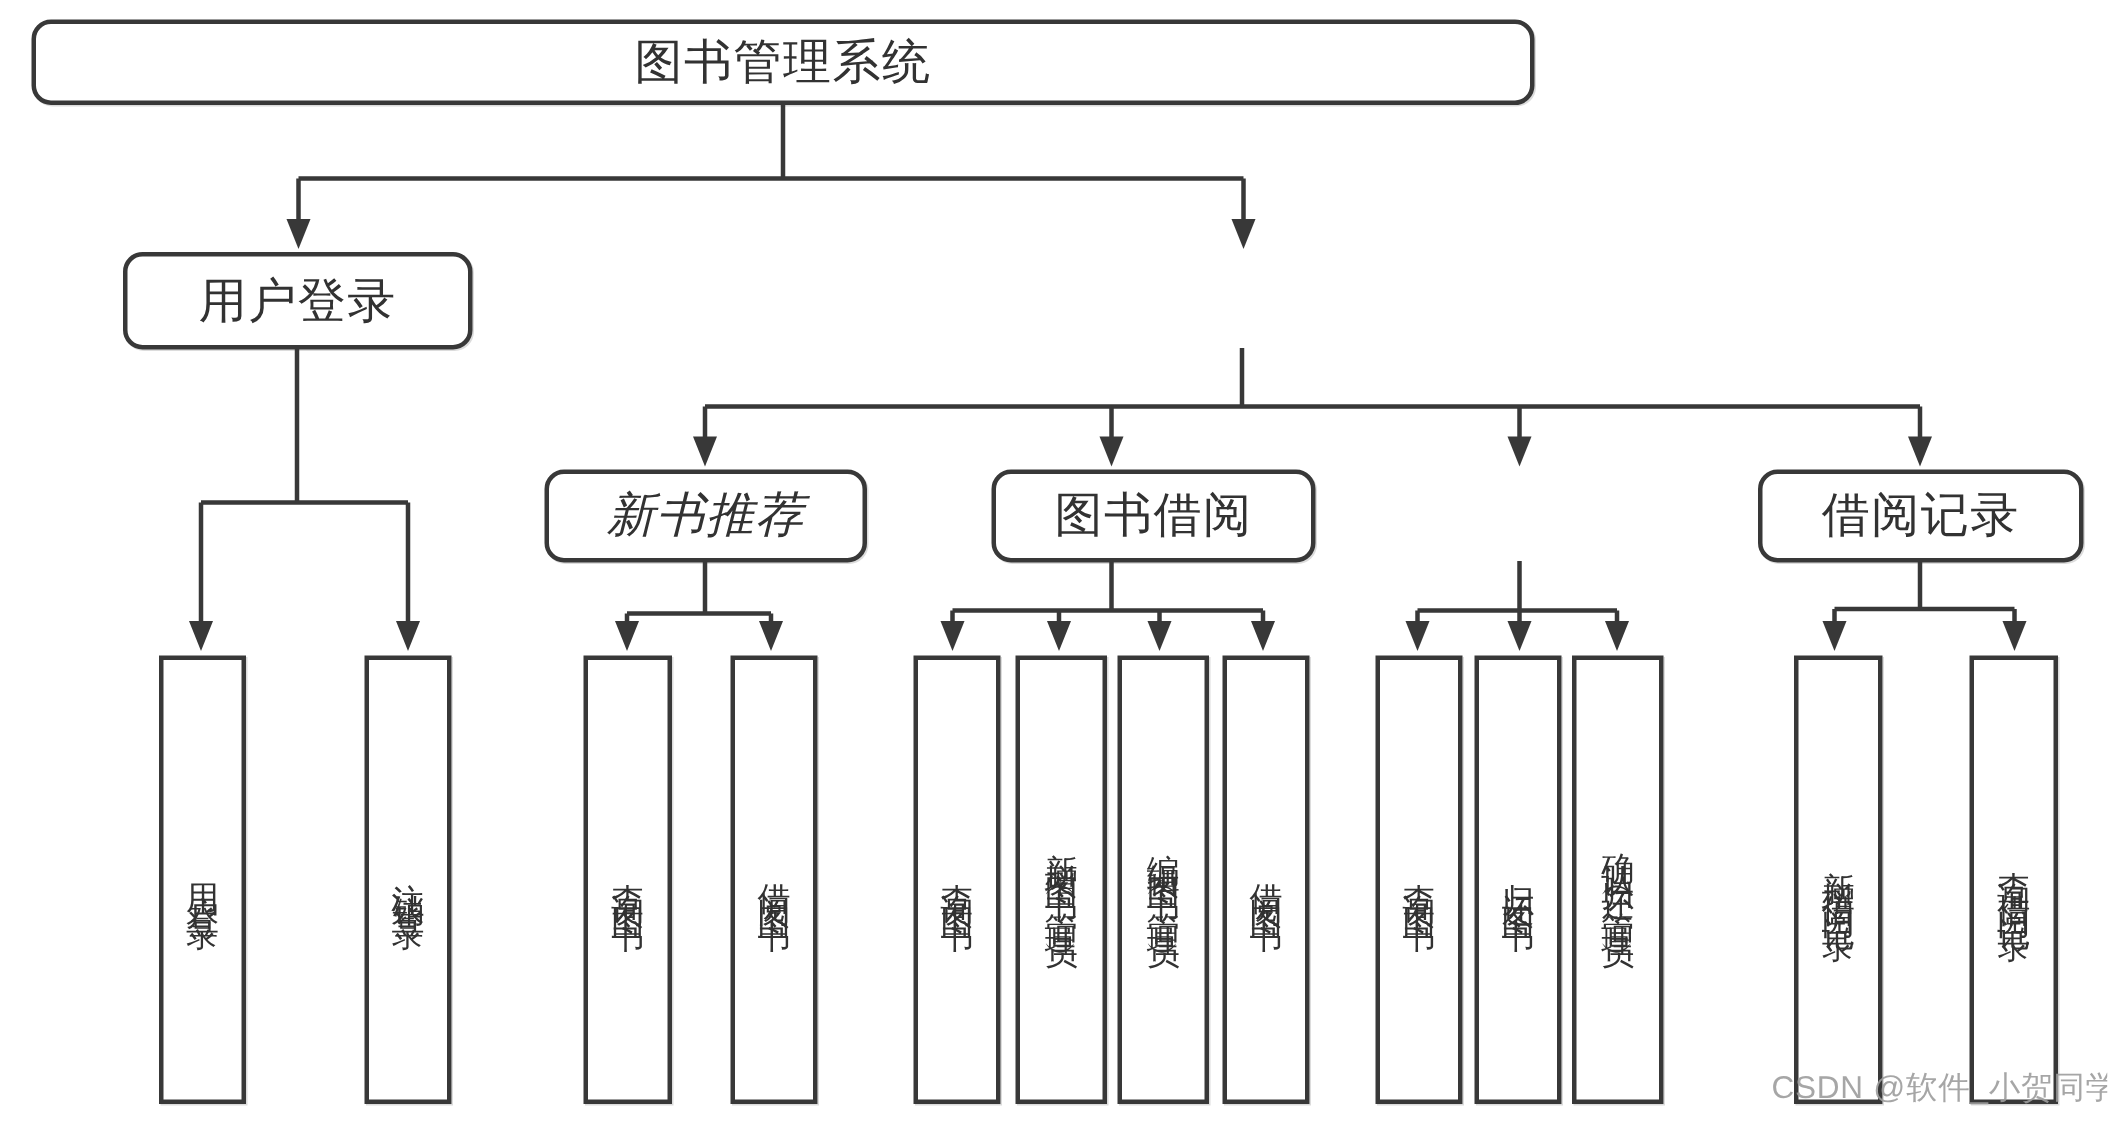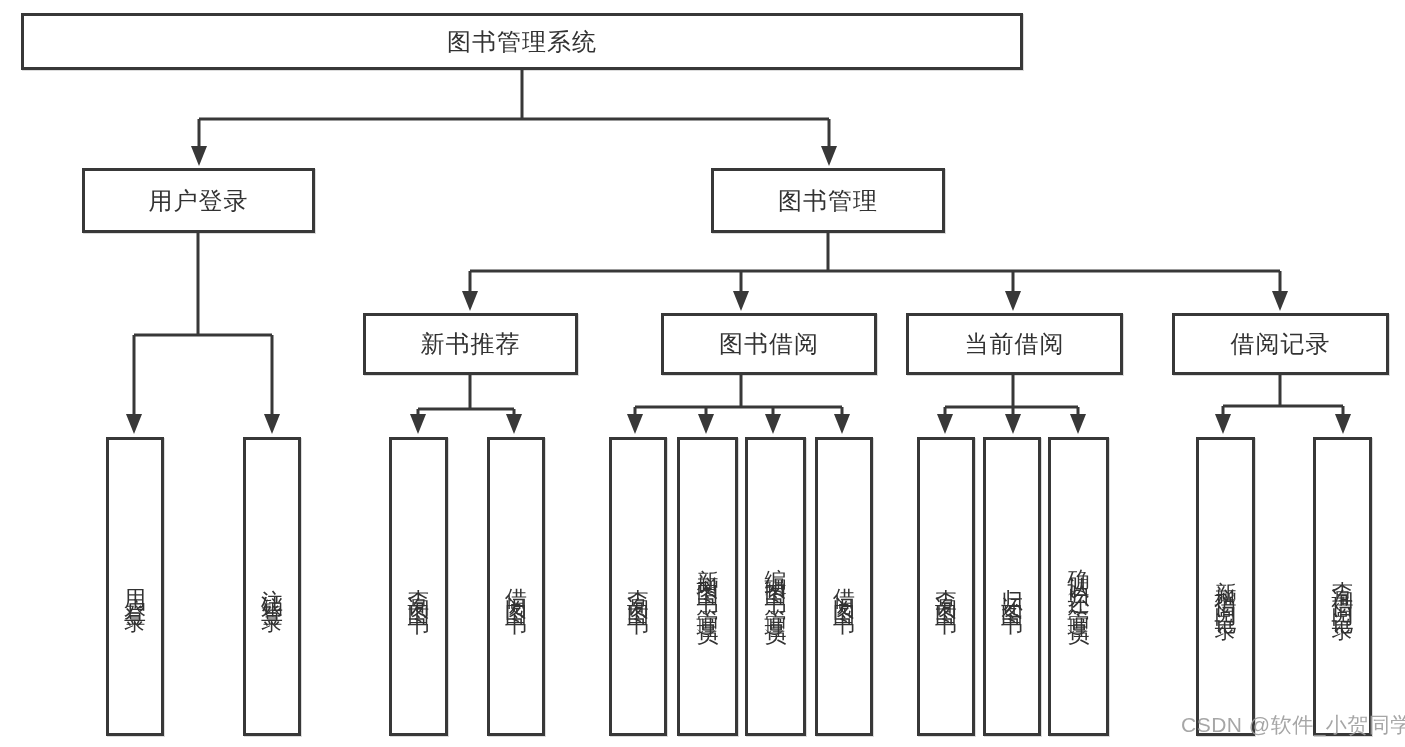--- a/index.html
+++ b/index.html
@@ -16,21 +16,21 @@
     box-sizing:border-box;
     border:3px solid #383838;
     background:#ffffff;
     display:flex;
     align-items:center;
     justify-content:center;
     color:#323232;
     z-index:2;
     box-shadow:1px 1px 0 rgba(60,60,60,0.18);
   }
-  .node-h{font-size:24px;letter-spacing:1px;white-space:nowrap;}
+  .node-h{font-size:32px;letter-spacing:1px;white-space:nowrap;border-radius:13px;}
   .node-v span{
     display:block;
     writing-mode:vertical-rl;
     text-orientation:mixed;
     font-size:22px;
     letter-spacing:8px;
     line-height:1;
     white-space:nowrap;
   }
   .watermark{
@@ -89,32 +89,26 @@
     </g>
   </svg>
 
   <div class="node node-h" style="left:21px;top:13px;width:1002px;height:57px;">
     <span>图书管理系统</span>
   </div>
 
   <div class="node node-h" style="left:82px;top:168px;width:233px;height:65px;">
     <span>用户登录</span>
   </div>
-  <div class="node node-h" style="left:711px;top:168px;width:234px;height:65px;">
-    <span>图书管理</span>
-  </div>
 
-  <div class="node node-h" style="left:363px;top:313px;width:215px;height:62px;">
+  <div class="node node-h" style="left:363px;top:313px;width:215px;height:62px;font-style:italic;">
     <span>新书推荐</span>
   </div>
   <div class="node node-h" style="left:633px;top:313px;width:216px;height:62px;margin-left:28px;">
     <span>图书借阅</span>
-  </div>
-  <div class="node node-h" style="left:906px;top:313px;width:217px;height:62px;">
-    <span>当前借阅</span>
   </div>
   <div class="node node-h" style="left:1172px;top:313px;width:217px;height:62px;">
     <span>借阅记录</span>
   </div>
 
   <div class="node node-v" style="left:106px;top:437px;width:58px;height:299px;">
     <span>用户登录</span>
   </div>
   <div class="node node-v" style="left:243px;top:437px;width:58px;height:299px;">
     <span>注销登录</span>

